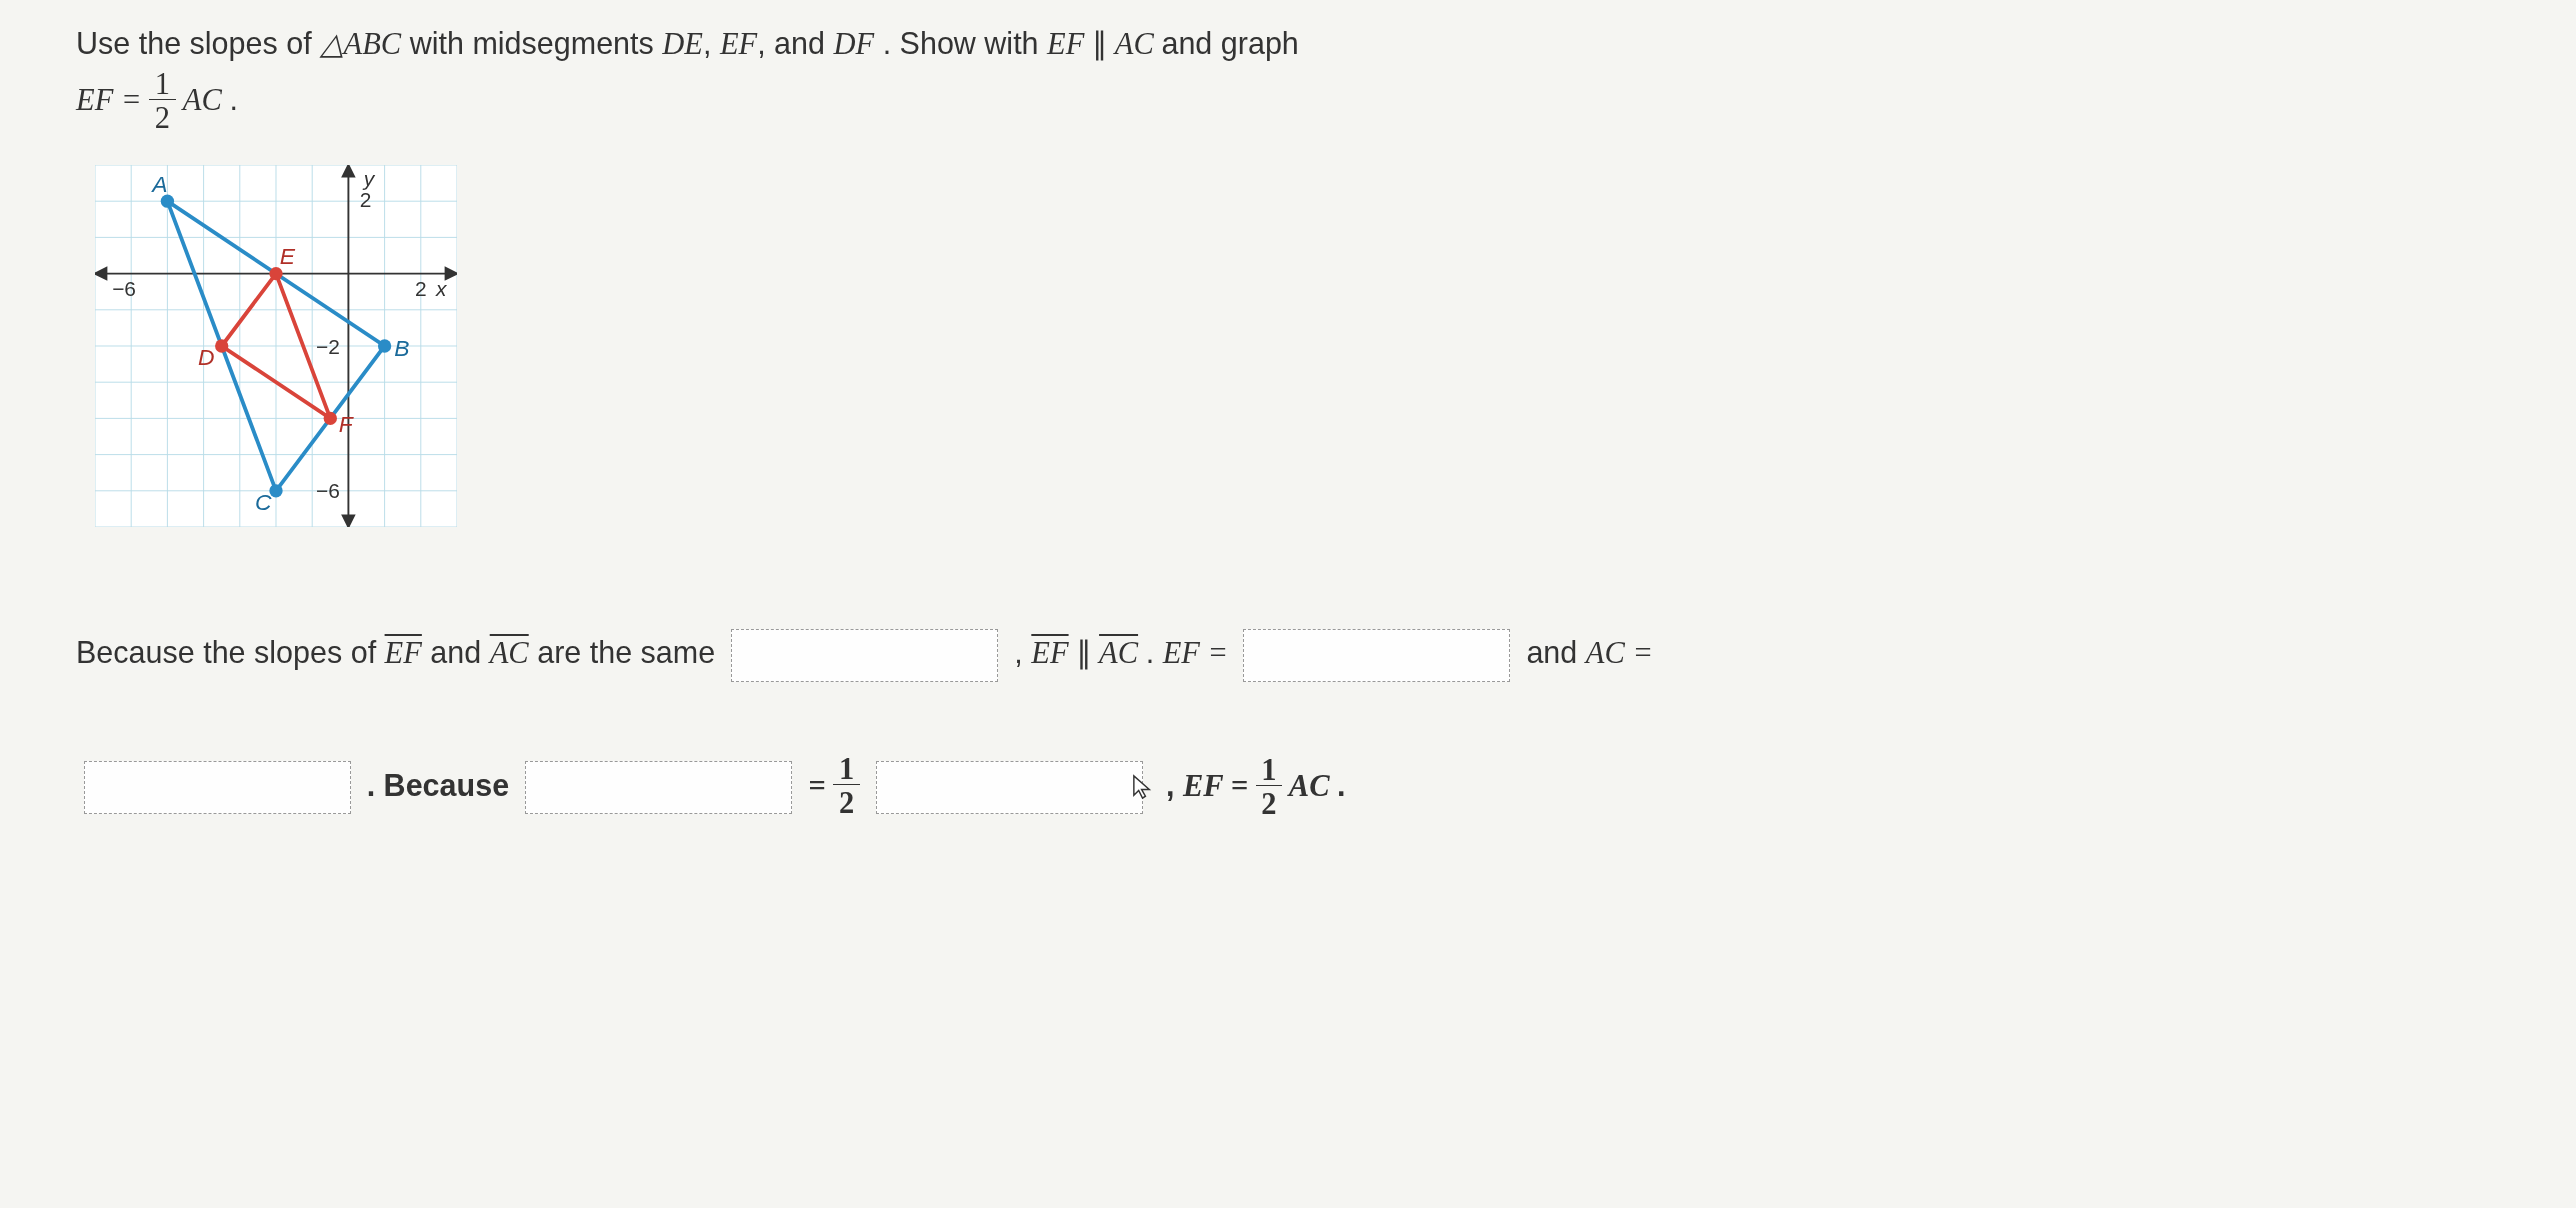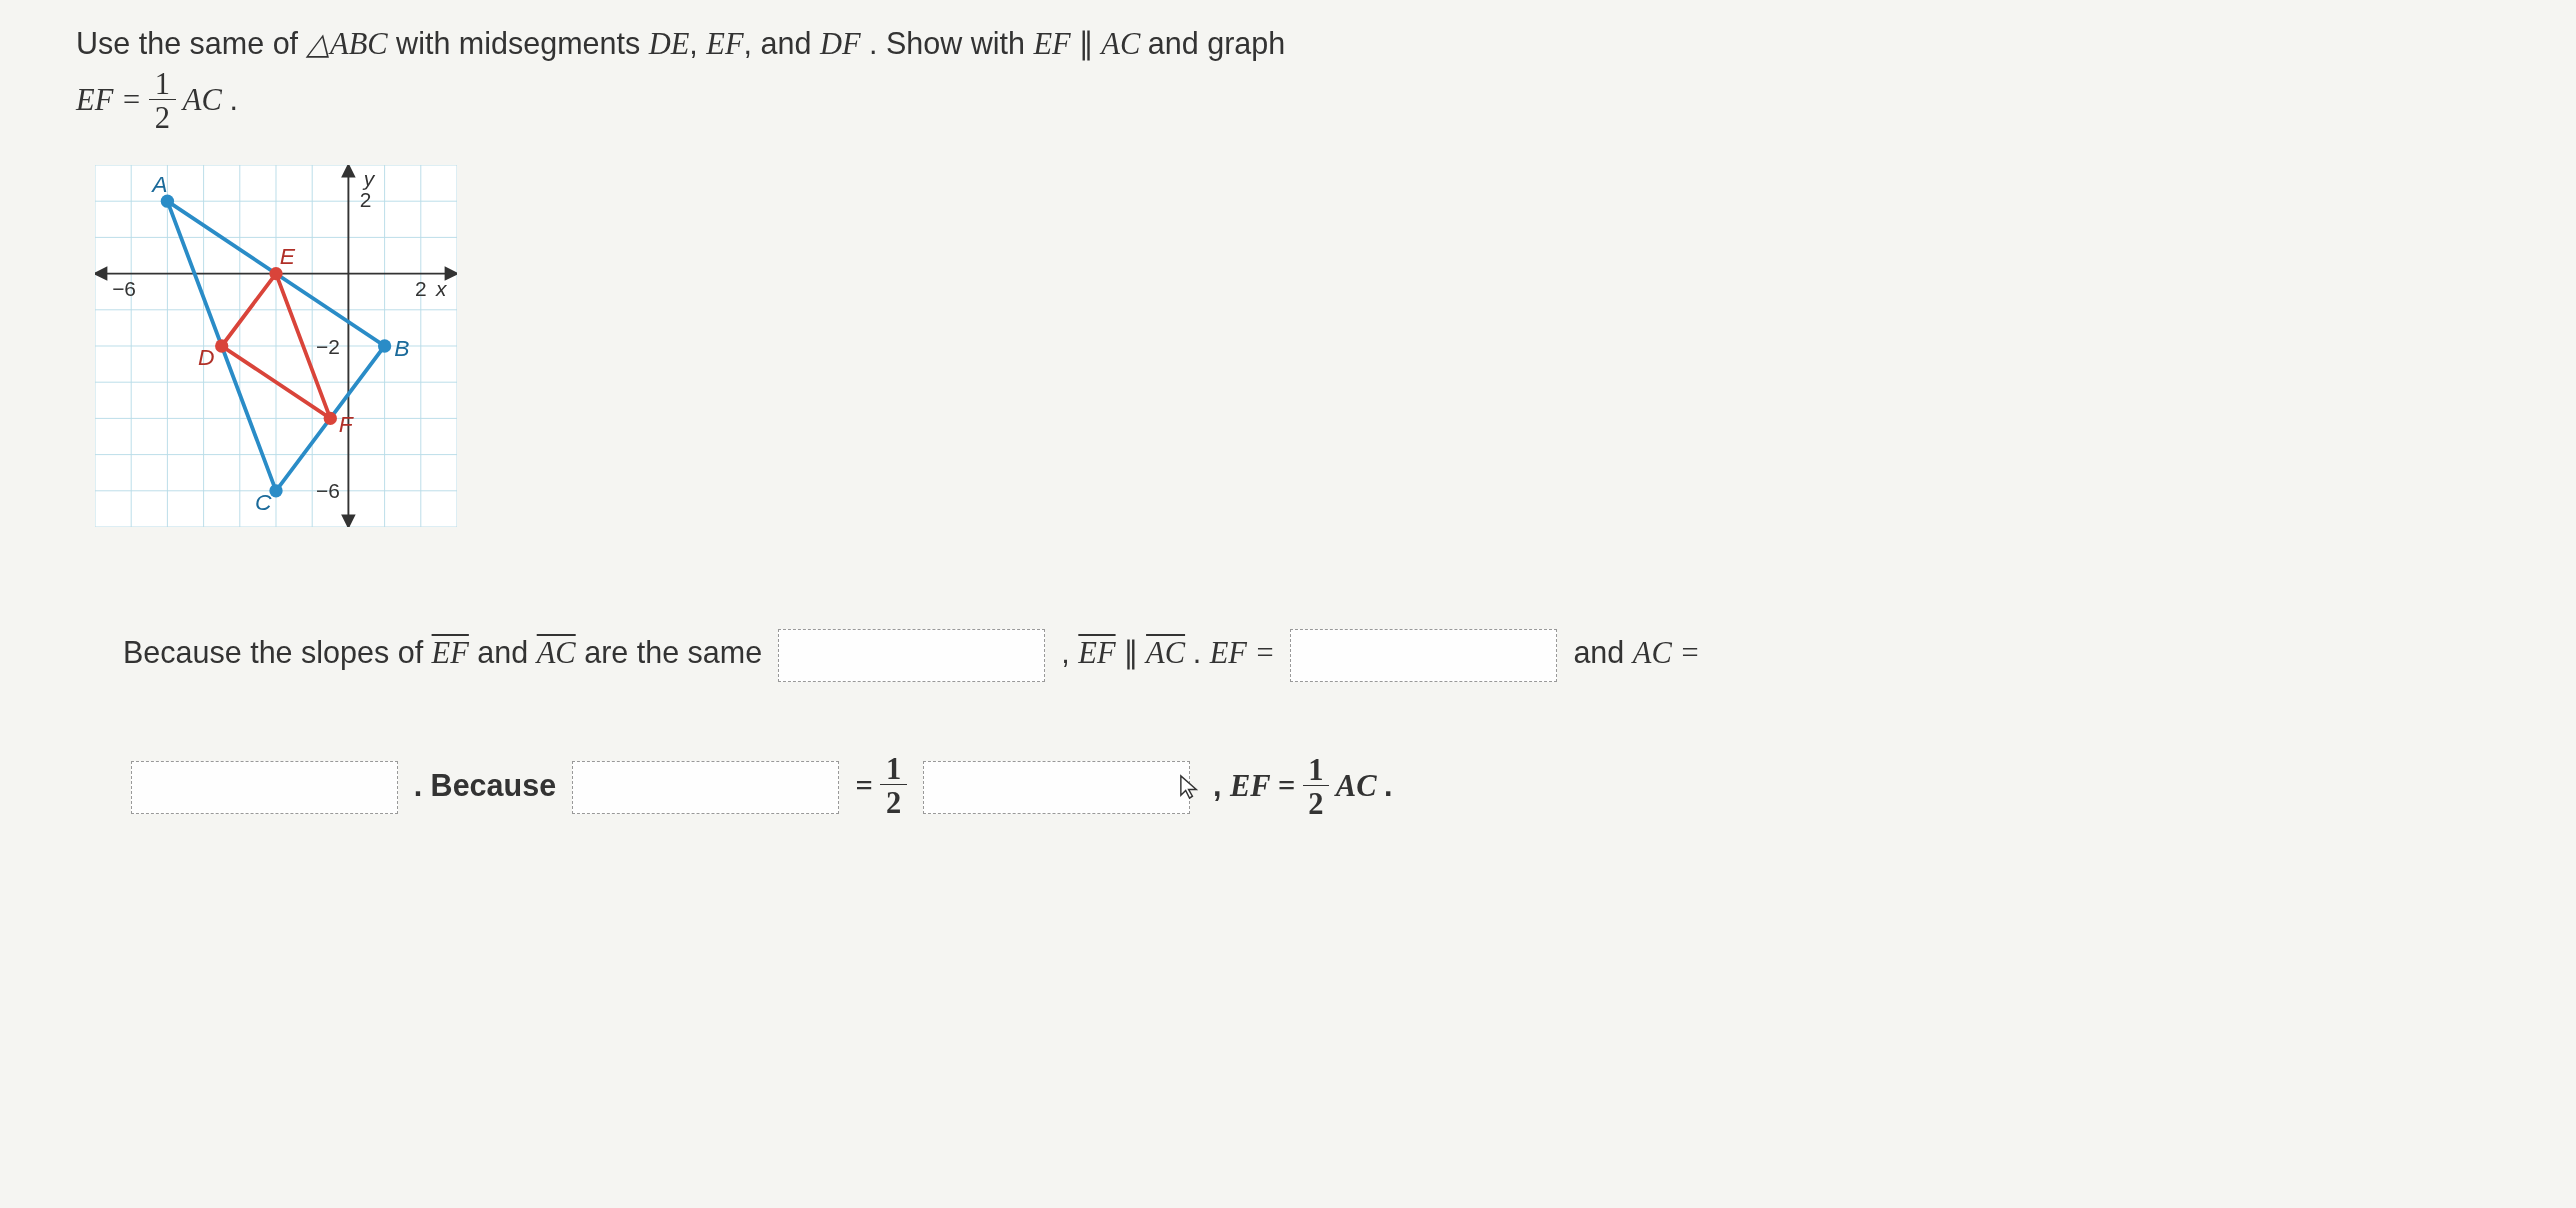--- a/index.html
+++ b/index.html
@@ -24,21 +24,20 @@
     font-style: normal;
   }
   .frac .num { display: block; border-bottom: 1.9px solid #333; padding: 0 5.7px; line-height: 1; }
   .frac .den { display: block; padding: 0 5.7px; line-height: 1.2; }
   .overline { text-decoration: overline; text-decoration-thickness: 1.9px; }
   .parallel { font-style: normal; }
 
   .answer-area {
     margin-top: 76px;
     line-height: 2.8;
-    margin-left: 47px;
   }
   .blank {
     display: inline-block;
     min-width: 267px;
     height: 53px;
     border: 1.9px dashed #999;
     background: #fefefe;
     vertical-align: middle;
     margin: 0 7.6px;
   }
@@ -50,21 +49,21 @@
   }
 
   .graph-container {
     margin: 28.6px 0 19px 19px;
   }
 </style>
 </head>
 <body>
 
 <div class="problem-text">
-  <span>Use the same of </span>
+  <span>Use the slopes of </span>
   <span class="math">△ABC</span>
   <span> with midsegments </span>
   <span class="math">DE</span><span>, </span>
   <span class="math">EF</span><span>, and </span>
   <span class="math">DF</span>
   <span> . Show with </span>
   <span class="math">
     <span>EF</span>
     <span class="parallel"> ∥ </span>
     <span>AC</span>

